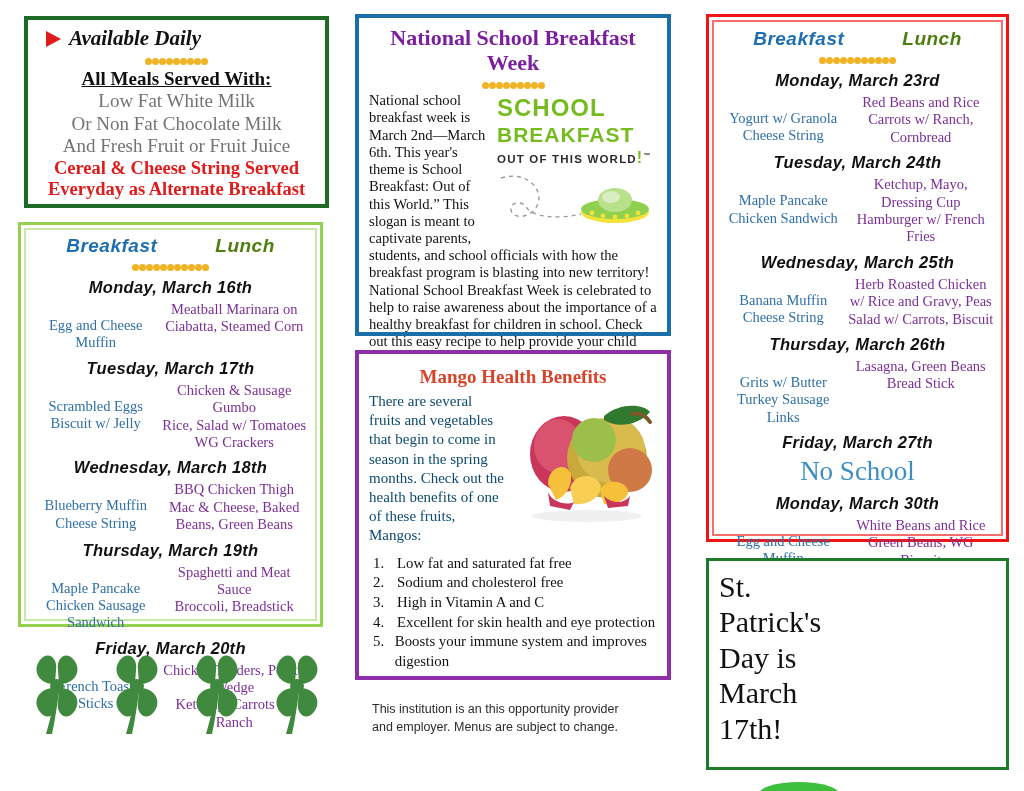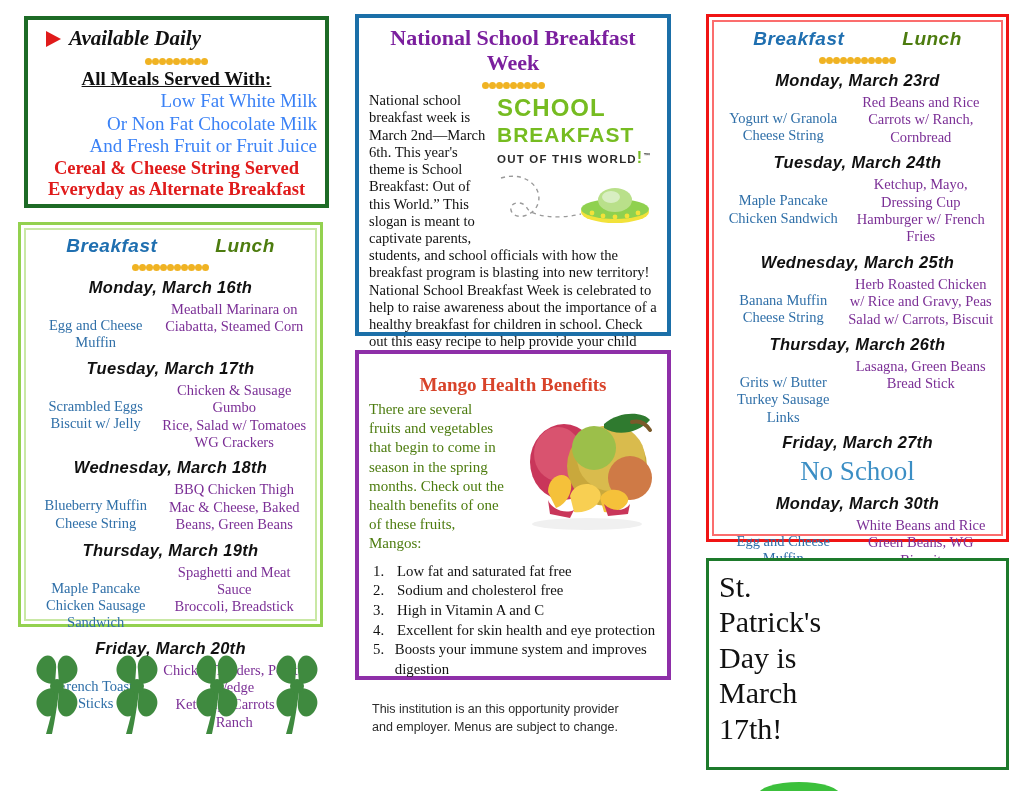--- a/index.html
+++ b/index.html
@@ -32,21 +32,21 @@
     width: 0; height: 0;
     border-top: 8px solid transparent;
     border-bottom: 8px solid transparent;
     border-left: 15px solid #e01b1b;
     display: inline-block;
   }
   .dots { text-align: center; margin: 5px 0 3px; letter-spacing: 12px; line-height: 8px; }
   .dots i { display: inline-block; width: 7px; height: 7px; border-radius: 50%; background: #f0b323; }
   .daily-body { text-align: center; line-height: 1.18; }
   .daily-body .u { font-weight: bold; font-size: 19px; text-decoration: underline; color: #111; }
-  .daily-body .blk { font-size: 19px; color: #3b82f6; display: block; text-align: right; }
+  .daily-body .blk { font-size: 19px; color: #737373; display: block; }
   .daily-body .red { font-size: 18.5px; font-weight: bold; color: #e01b1b; display: block; }
 
   
   .p-week1 {
     left: 18px; top: 222px; width: 305px; height: 405px;
     border: 3px solid #93d14f;
     padding: 3px;
   }
   .p-week1 .inner { border: 2px solid #c9e8a5; height: 100%; padding: 5px 6px; }
 
@@ -102,27 +102,27 @@
     font-weight: bold; font-size: 11.5px; color: #2b2b2b;
     letter-spacing: 1.2px; margin-top: 2px;
   }
   .sb-logo-3 .ex { color: #76bc21; font-size: 16px; }
   .sb-logo-3 .tm { font-size: 7px; vertical-align: super; }
 
   
   .p-mango {
     left: 355px; top: 350px; width: 316px; height: 330px;
     border: 4px solid #8e2fa8;
-    padding: 20px 10px;
+    padding: 12px 10px;
   }
   .mango-title {
     text-align: center; font-weight: bold; font-size: 19px; color: #d8432a;
     margin-bottom: 4px;
   }
-  .mango-body { font-size: 15px; line-height: 1.28; color: #4d7c0f; }
+  .mango-body { font-size: 15px; line-height: 1.28; color: #0c4a6e; }
   .mango-img { float: right; width: 145px; height: 140px; margin: 0 0 4px 6px; position: relative; }
   .mlist { margin-top: 8px; font-size: 14.8px; line-height: 1.33; color: #111; list-style: none; }
   .mlist li { display: flex; gap: 10px; padding-left: 4px; }
   .mlist .num { width: 14px; }
 
   
   .p-stpat {
     left: 706px; top: 558px; width: 303px; height: 212px;
     border: 3px solid #1d7a2b;
     padding: 8px 10px;

